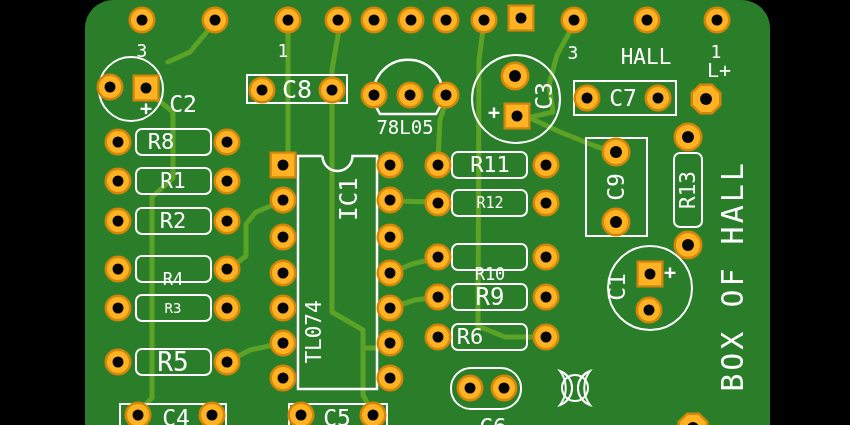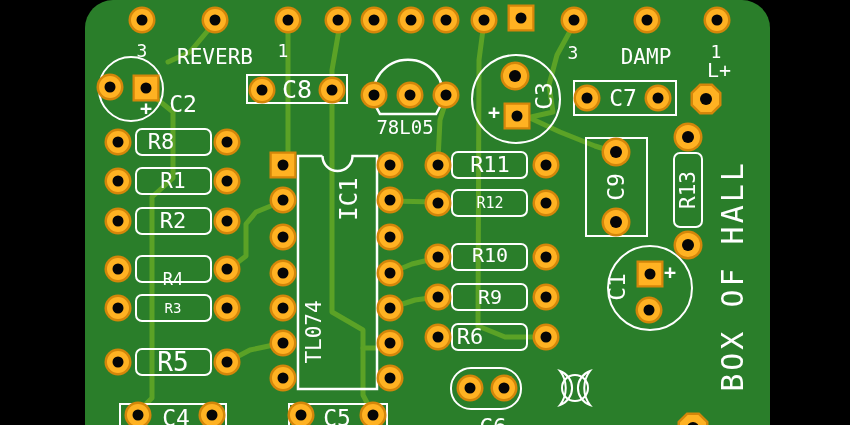--- a/index.html
+++ b/index.html
@@ -438,24 +438,23 @@
           </g>
           <g>
             <polygon points="601.5799,412.5 614.4201,412.5 623.5,421.5799 623.5,434.4201 614.4201,443.5 601.5799,443.5 592.5,434.4201 592.5,421.5799" fill="#d4860a"></polygon>
             <polygon points="602.6154,415 613.3846,415 621,422.6154 621,433.3846 613.3846,441 602.6154,441 595,433.3846 595,422.6154" fill="#ffb222"></polygon>
             <circle cx="608" cy="428" r="6" fill="#060606"></circle>
           </g>
         </g>
     </svg>
 
     <div class="lbl" style="left:57px;top:51px;font-size:18px">3</div>
-    <div class="lbl" style="left:130px;top:57px;font-size:21px">REVERB</div>
     <div class="lbl" style="left:198px;top:51px;font-size:18px">1</div>
     <div class="lbl" style="left:488px;top:53px;font-size:18px">3</div>
-    <div class="lbl" style="left:561px;top:57px;font-size:21px">DAMP</div>
+    <div class="lbl" style="left:561px;top:57px;font-size:21px">HALL</div>
     <div class="lbl" style="left:631px;top:52px;font-size:18px">1</div>
     <div class="lbl" style="left:634px;top:70px;font-size:20px">L+</div>
 
     <div class="lbl" style="left:98px;top:104px;font-size:23px">C2</div>
     <div class="lbl plus" style="left:61px;top:108px;font-size:20px">+</div>
     <div class="lbl" style="left:212px;top:89px;font-size:25px">C8</div>
     <div class="lbl" style="left:320px;top:127px;font-size:19px">78L05</div>
     <div class="lbl rot" style="left:459px;top:96px;font-size:23px">C3</div>
     <div class="lbl plus" style="left:409px;top:112px;font-size:20px">+</div>
     <div class="lbl" style="left:538px;top:98px;font-size:23px">C7</div>
@@ -469,22 +468,22 @@
 
     <div class="lbl" style="left:76px;top:142px;font-size:22px">R8</div>
     <div class="lbl" style="left:88px;top:181px;font-size:21px">R1</div>
     <div class="lbl" style="left:88px;top:221px;font-size:22px">R2</div>
     <div class="lbl" style="left:88px;top:279px;font-size:17px">R4</div>
     <div class="lbl" style="left:88px;top:308px;font-size:14px">R3</div>
     <div class="lbl" style="left:88px;top:362px;font-size:26px">R5</div>
 
     <div class="lbl" style="left:405px;top:165px;font-size:22px">R11</div>
     <div class="lbl" style="left:405px;top:203px;font-size:15px">R12</div>
-    <div class="lbl" style="left:405px;top:255px;font-size:20px">R10</div>
-    <div class="lbl" style="left:405px;top:297px;font-size:20px">R9</div>
+    <div class="lbl" style="left:405px;top:274px;font-size:17px">R10</div>
+    <div class="lbl" style="left:405px;top:297px;font-size:24px">R9</div>
     <div class="lbl" style="left:385px;top:337px;font-size:22px">R6</div>
 
     <div class="lbl" style="left:91px;top:418px;font-size:23px">C4</div>
     <div class="lbl" style="left:252px;top:418px;font-size:23px">C5</div>
     <div class="lbl" style="left:408px;top:427px;font-size:23px">C6</div>
 
     <div class="lbl rot title" style="left:648px;top:276px;font-size:30px">BOX OF HALL</div>
   </div>
 </div>
 

